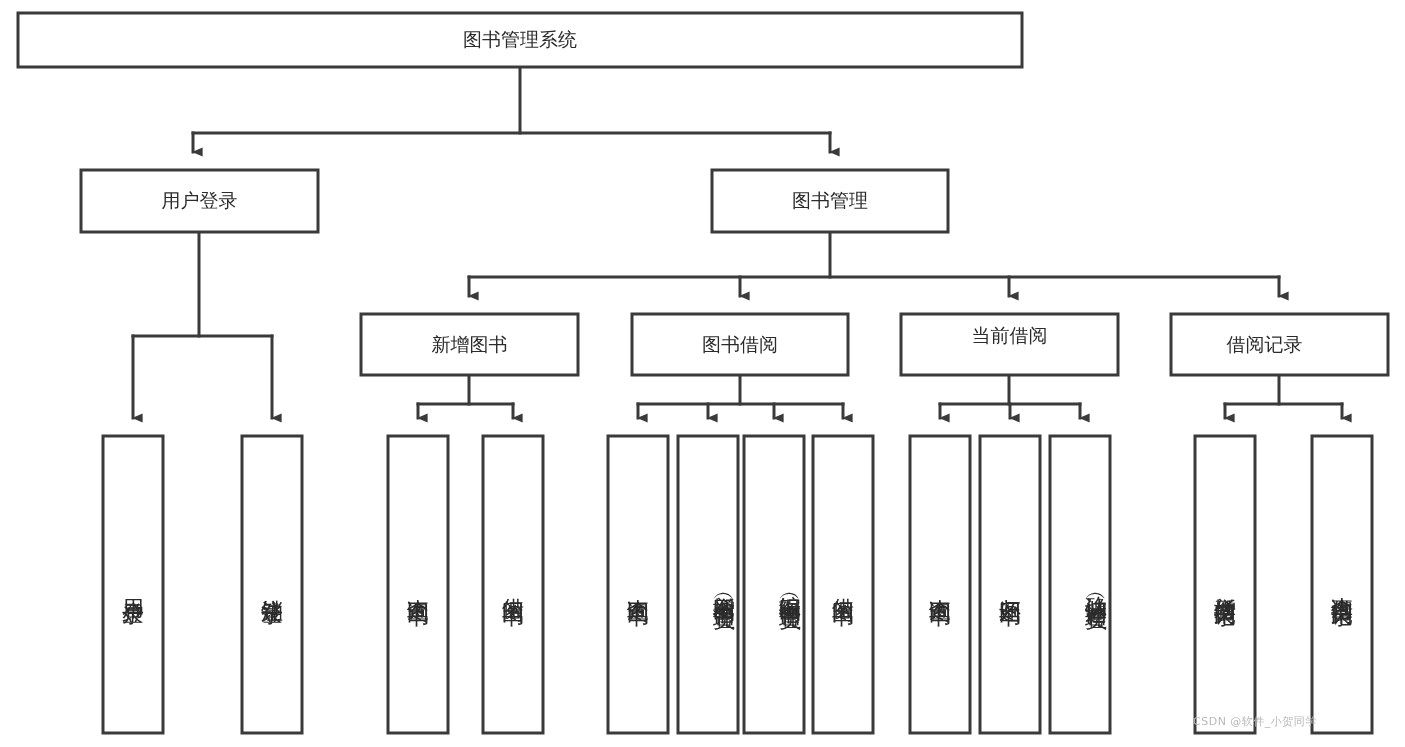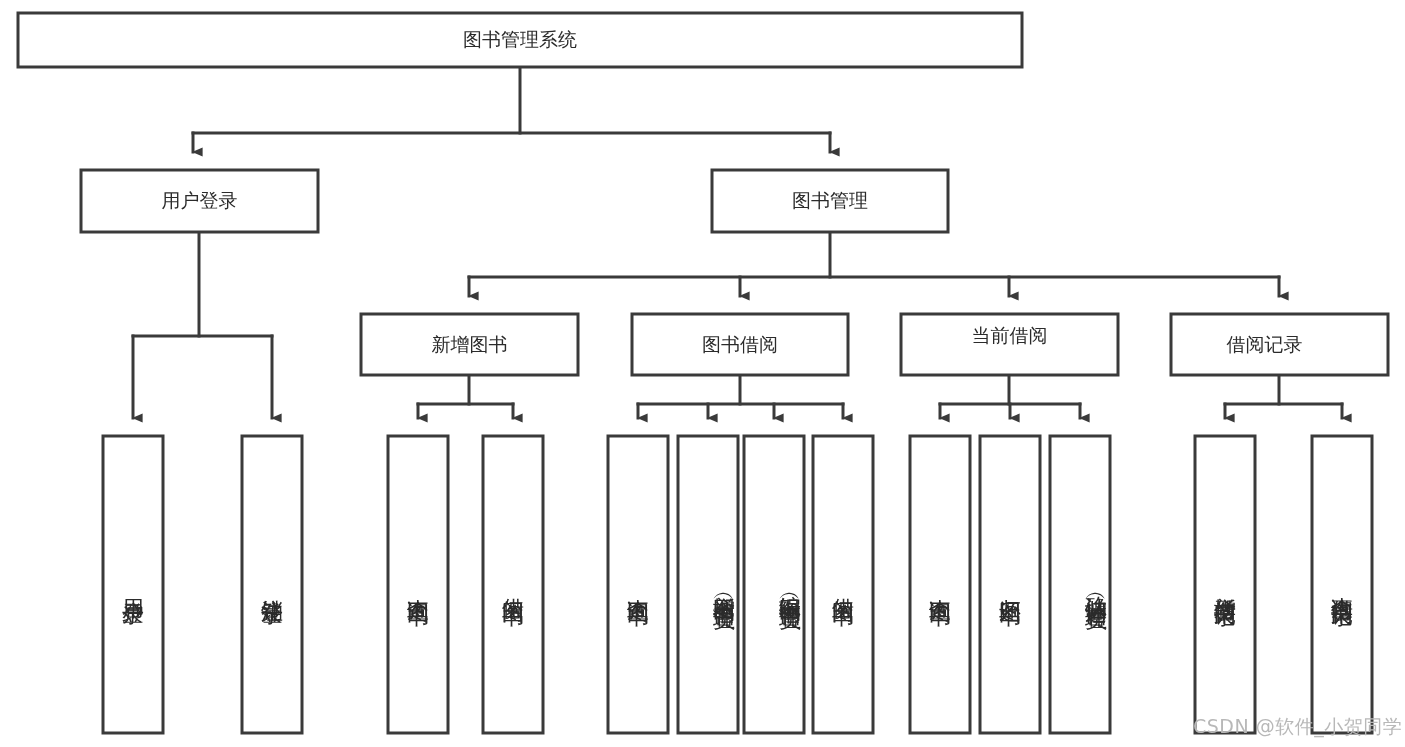--- a/index.html
+++ b/index.html
@@ -64,21 +64,21 @@
     padding-top: 4px;
     box-sizing: border-box;
   }
   .node-label.vert.centered {
     align-items: center;
     padding-top: 0;
   }
   .watermark {
     position: absolute;
     color: #b8b8b8;
-    font-size: 19px;
+    font-size: 11px;
     white-space: nowrap;
     letter-spacing: 0.5px;
   }
 </style>
 </head>
 <body>
 
 <div id="diagram-root">
 
   <svg id="tree-svg" viewBox="0 0 1405 747">

